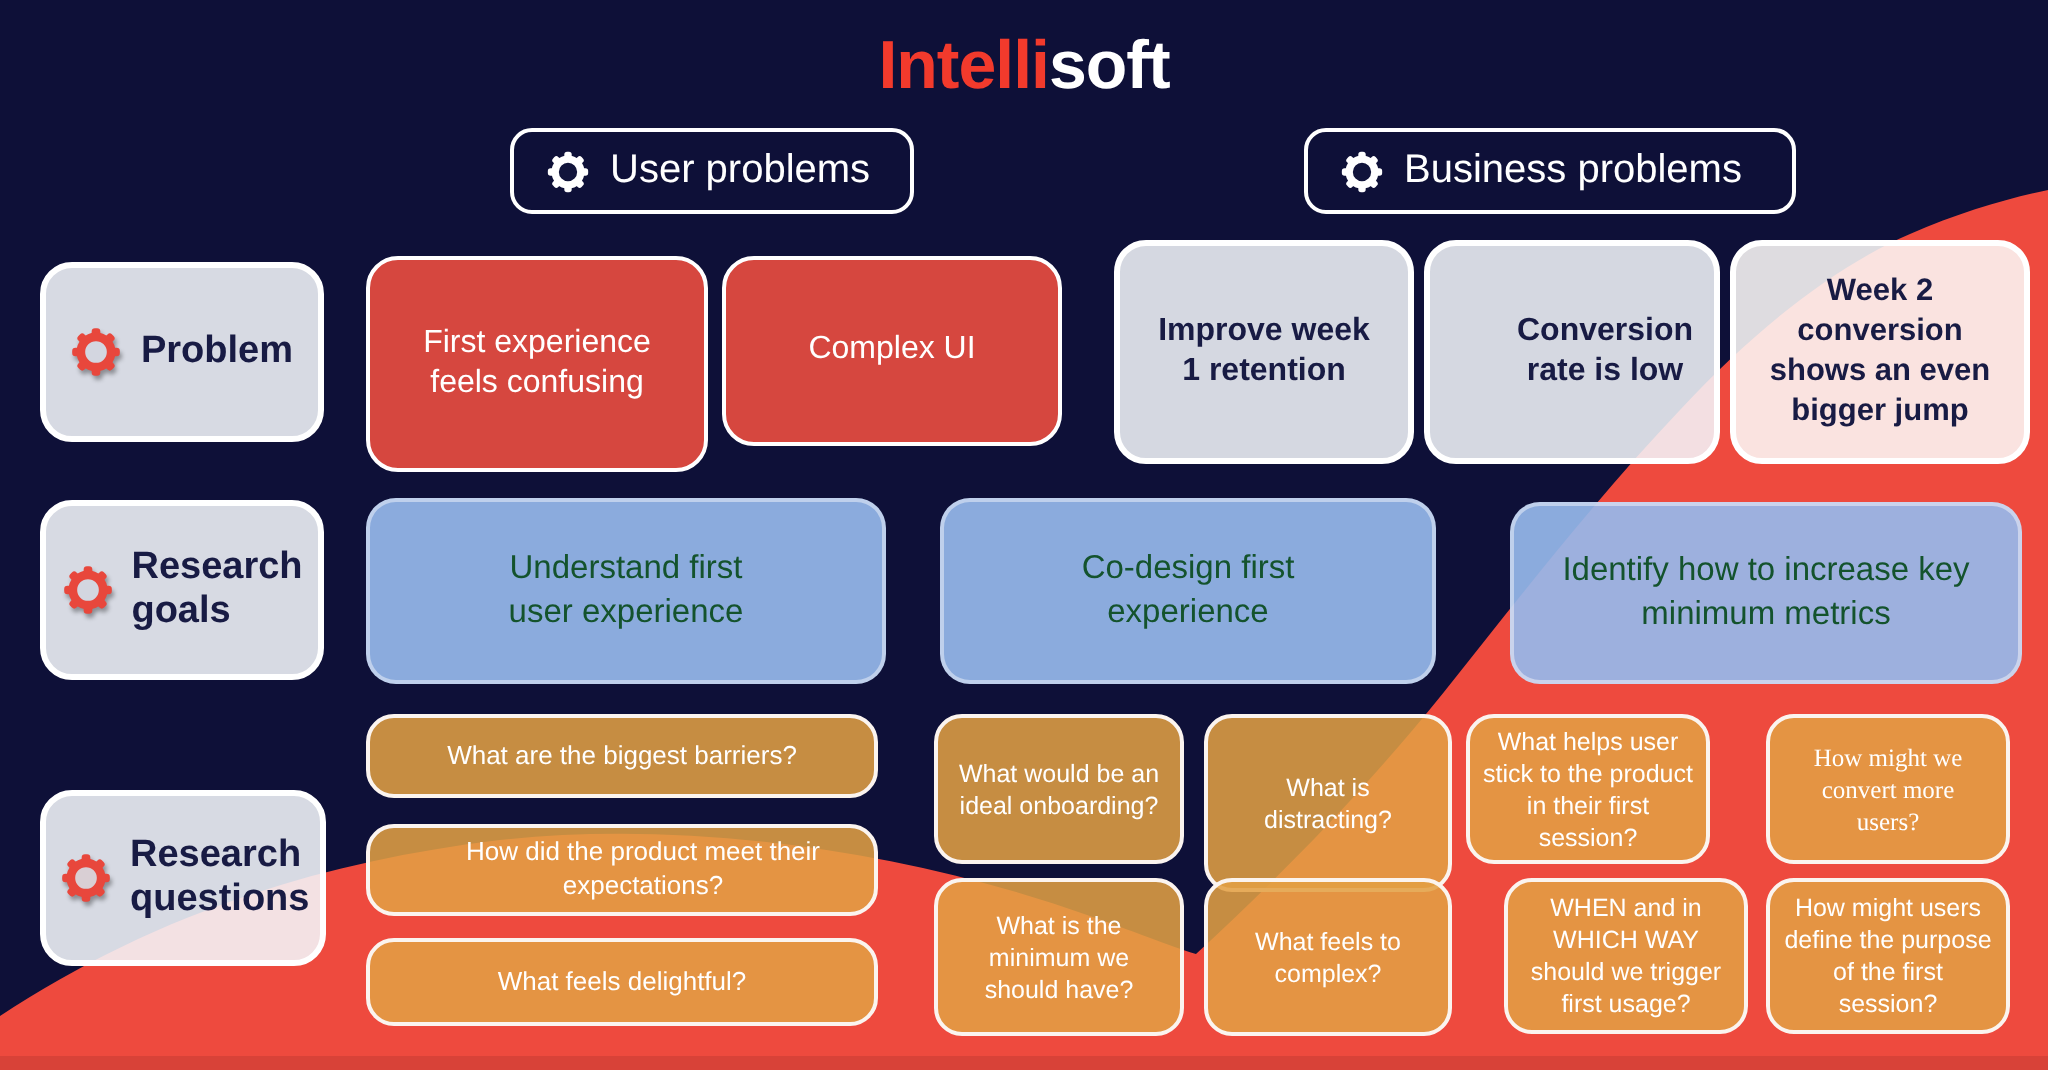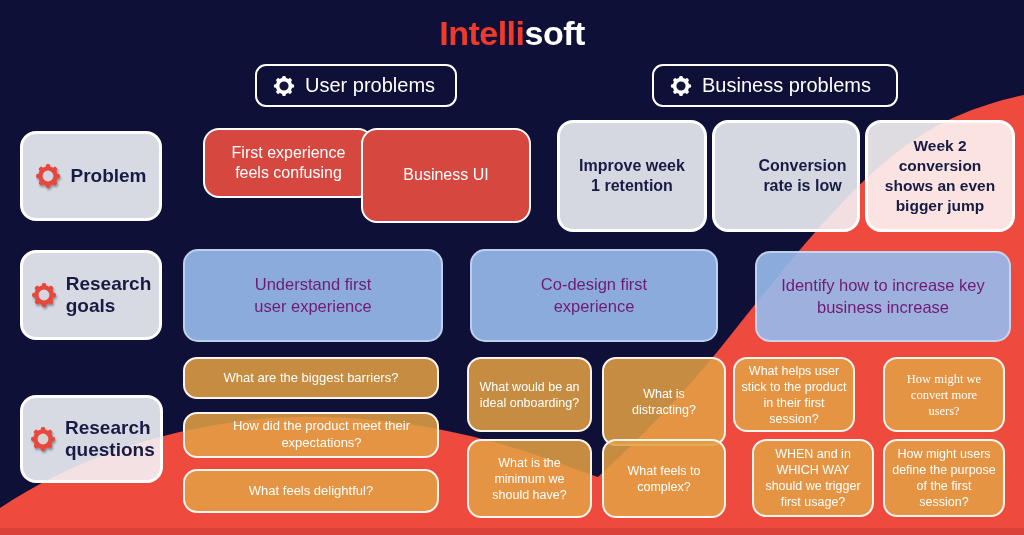--- a/index.html
+++ b/index.html
@@ -28,21 +28,21 @@
     color:#fff;font-size:20px;padding:0 16px;background:transparent;
   }
 
   .card{
     position:absolute;box-sizing:border-box;
     display:flex;align-items:center;justify-content:center;
     text-align:center;line-height:1.28;
   }
   .card-red{background:#d6473f;border:2.5px solid #fff;border-radius:16px;color:#fff;font-size:16px;}
   .card-gray{background:rgba(244,246,250,0.87);border:3px solid #fff;border-radius:16px;color:#181b44;font-size:16px;font-weight:600;}
-  .card-blue{background:rgba(150,185,236,0.92);border:2px solid rgba(255,255,255,0.45);border-radius:15px;color:#701a75;font-size:16.5px;}
+  .card-blue{background:rgba(150,185,236,0.92);border:2px solid rgba(255,255,255,0.45);border-radius:15px;color:#14532d;font-size:16.5px;}
   .card-orange{background:rgba(226,160,68,0.87);border:2.5px solid #fbf4ef;border-radius:14px;color:#fff;font-size:13px;padding:4px 8px;}
   .card-orange.small{font-size:12.5px;padding:4px 6px;}
 
   .rowlabel{
     position:absolute;box-sizing:border-box;
     background:rgba(244,246,250,0.88);border:3px solid #fff;border-radius:16px;
     color:#181b44;font-size:19px;font-weight:600;
     display:flex;align-items:center;justify-content:center;gap:9px;padding:0 8px;
   }
   .rowlabel .txt{line-height:1.15;}
@@ -130,45 +130,45 @@
           <rect x="10" y="1" width="4" height="22" rx="1.5"></rect>
           <rect x="10" y="1" width="4" height="22" rx="1.5" transform="rotate(45 12 12)"></rect>
           <rect x="10" y="1" width="4" height="22" rx="1.5" transform="rotate(90 12 12)"></rect>
           <rect x="10" y="1" width="4" height="22" rx="1.5" transform="rotate(135 12 12)"></rect>
         </g>
         <circle cx="12" cy="12" r="7" fill="#d9cfd4" stroke="#e8473c" stroke-width="4"></circle>
       </svg>
       <span class="txt" style="width:88px;">Research questions</span>
     </div>
 
-    <div class="card card-red" style="left:183px;top:128px;width:171px;height:70px;margin-left:20px;">
+    <div class="card card-red" style="left:183px;top:128px;width:171px;height:108px;">
       <span style="max-width:135px;">First experience feels confusing</span>
     </div>
     <div class="card card-red" style="left:361px;top:128px;width:170px;height:95px;">
-      <span>Business UI</span>
+      <span>Complex UI</span>
     </div>
 
     <div class="card card-gray" style="left:557px;top:120px;width:150px;height:112px;">
       <span style="max-width:112px;">Improve week 1 retention</span>
     </div>
     <div class="card card-gray" style="left:712px;top:120px;width:148px;height:112px;">
       <span style="max-width:100px;margin-left:33px;">Conversion rate is low</span>
     </div>
     <div class="card card-gray" style="left:865px;top:120px;width:150px;height:112px;background:rgba(252,248,247,0.88);font-size:15.5px;">
       <span style="max-width:118px;">Week 2 conversion shows an even bigger jump</span>
     </div>
 
     <div class="card card-blue" style="left:183px;top:249px;width:260px;height:93px;">
       <span style="max-width:150px;">Understand first user experience</span>
     </div>
     <div class="card card-blue" style="left:470px;top:249px;width:248px;height:93px;">
       <span style="max-width:140px;">Co-design first experience</span>
     </div>
     <div class="card card-blue" style="left:755px;top:251px;width:256px;height:91px;">
-      <span style="max-width:205px;">Identify how to increase key business increase</span>
+      <span style="max-width:205px;">Identify how to increase key minimum metrics</span>
     </div>
 
     <div class="card card-orange" style="left:183px;top:357px;width:256px;height:42px;">
       <span>What are the biggest barriers?</span>
     </div>
     <div class="card card-orange" style="left:183px;top:412px;width:256px;height:46px;padding-left:29px;">
       <span style="max-width:210px;">How did the product meet their expectations?</span>
     </div>
     <div class="card card-orange" style="left:183px;top:469px;width:256px;height:44px;">
       <span>What feels delightful?</span>

